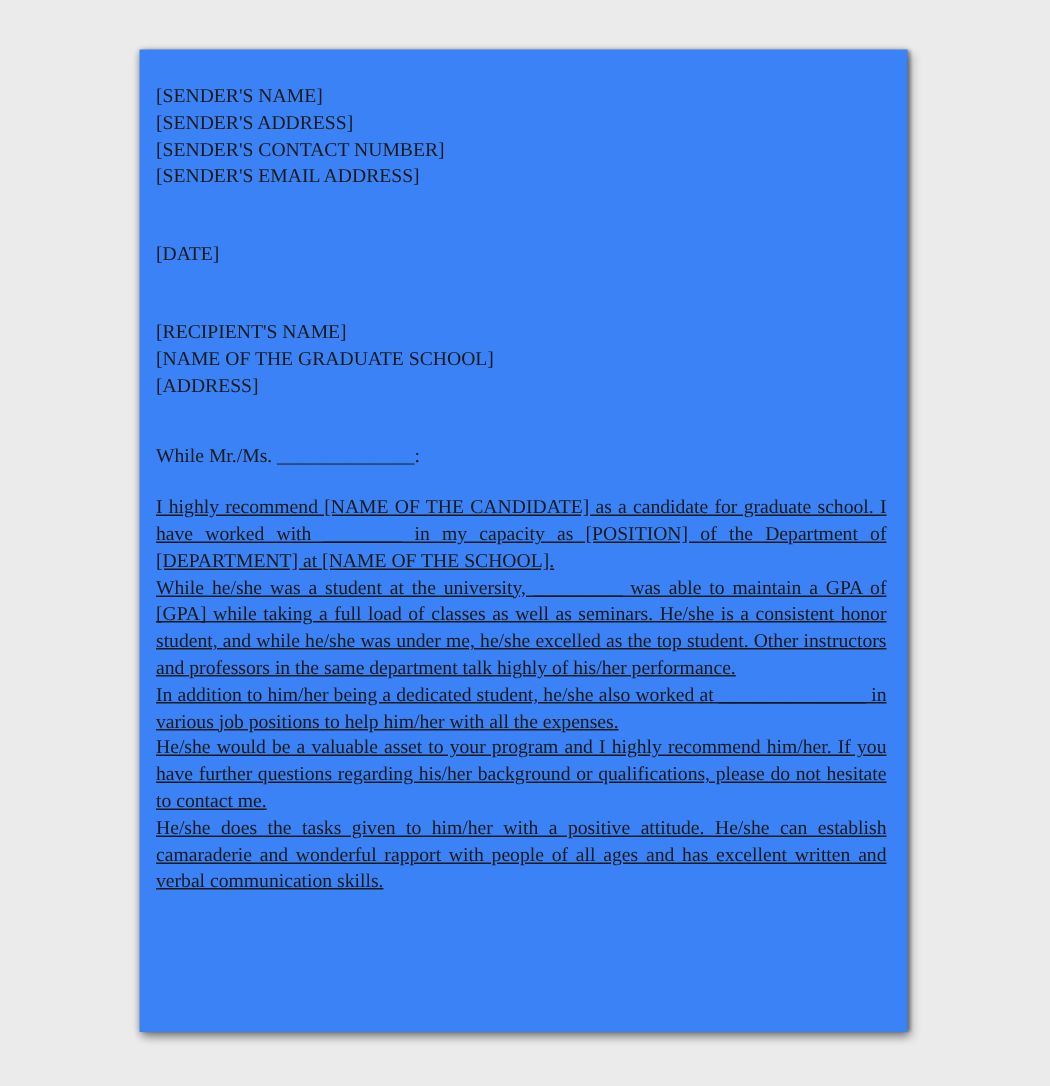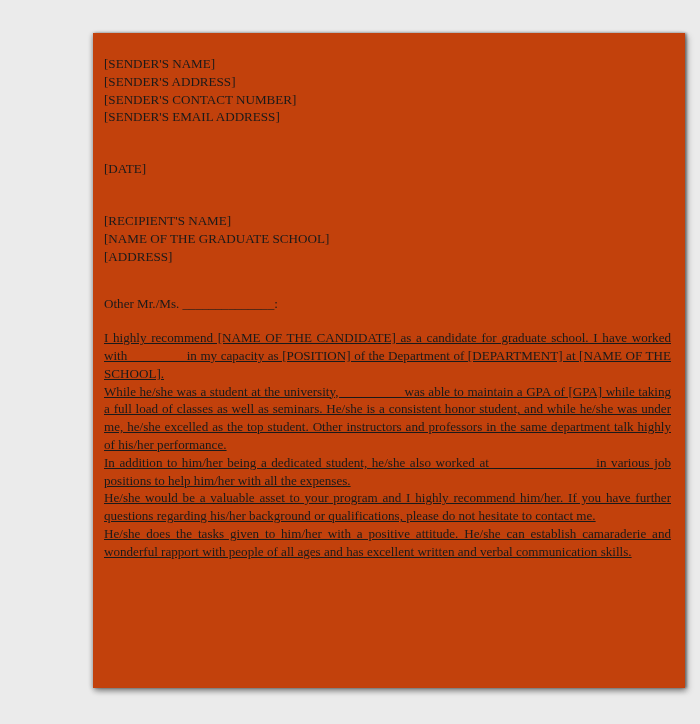--- a/index.html
+++ b/index.html
@@ -19,23 +19,23 @@
   #page-root {
     position: relative;
     width: 700px;
     height: 724px;
   }
 
   .paper {
     position: absolute;
     left: 93px;
     top: 33px;
-    width: 592px;
+    width: 512px;
     height: 655px;
-    background: #c2410c;
+    background: #3b82f6;
     box-sizing: border-box;
     padding: 22px 14px 0 11px;
     box-shadow:
        2px 0 2px rgba(0,0,0,0.30),
        3px 3px 6px rgba(0,0,0,0.26),
       -2px 0 4px rgba(0,0,0,0.10),
        0 -1px 3px rgba(0,0,0,0.07),
        0 3px 5px rgba(0,0,0,0.22);
     overflow: hidden;
   }
@@ -101,21 +101,21 @@
       <div class="gap-recip"></div>
 
       <div class="block">
         <div class="line">[RECIPIENT'S NAME]</div>
         <div class="line">[NAME OF THE GRADUATE SCHOOL]</div>
         <div class="line">[ADDRESS]</div>
       </div>
 
       <div class="gap-salut"></div>
 
-      <div class="salutation">Other Mr./Ms. ______________:</div>
+      <div class="salutation">While Mr./Ms. ______________:</div>
 
       <div class="gap-body"></div>
 
       <p class="para">I highly recommend [NAME OF THE CANDIDATE] as a candidate for graduate school. I have worked with ________ in my capacity as [POSITION] of the Department of [DEPARTMENT] at [NAME OF THE SCHOOL].</p>
       <p class="para">While he/she was a student at the university, _________ was able to maintain a GPA of [GPA] while taking a full load of classes as well as seminars. He/she is a consistent honor student, and while he/she was under me, he/she excelled as the top student. Other instructors and professors in the same department talk highly of his/her performance.</p>
       <p class="para">In addition to him/her being a dedicated student, he/she also worked at _______________ in various job positions to help him/her with all the expenses.</p>
       <p class="para">He/she would be a valuable asset to your program and I highly recommend him/her. If you have further questions regarding his/her background or qualifications, please do not hesitate to contact me.</p>
       <p class="para">He/she does the tasks given to him/her with a positive attitude. He/she can establish camaraderie and wonderful rapport with people of all ages and has excellent written and verbal communication skills.</p>
 
     </div>

